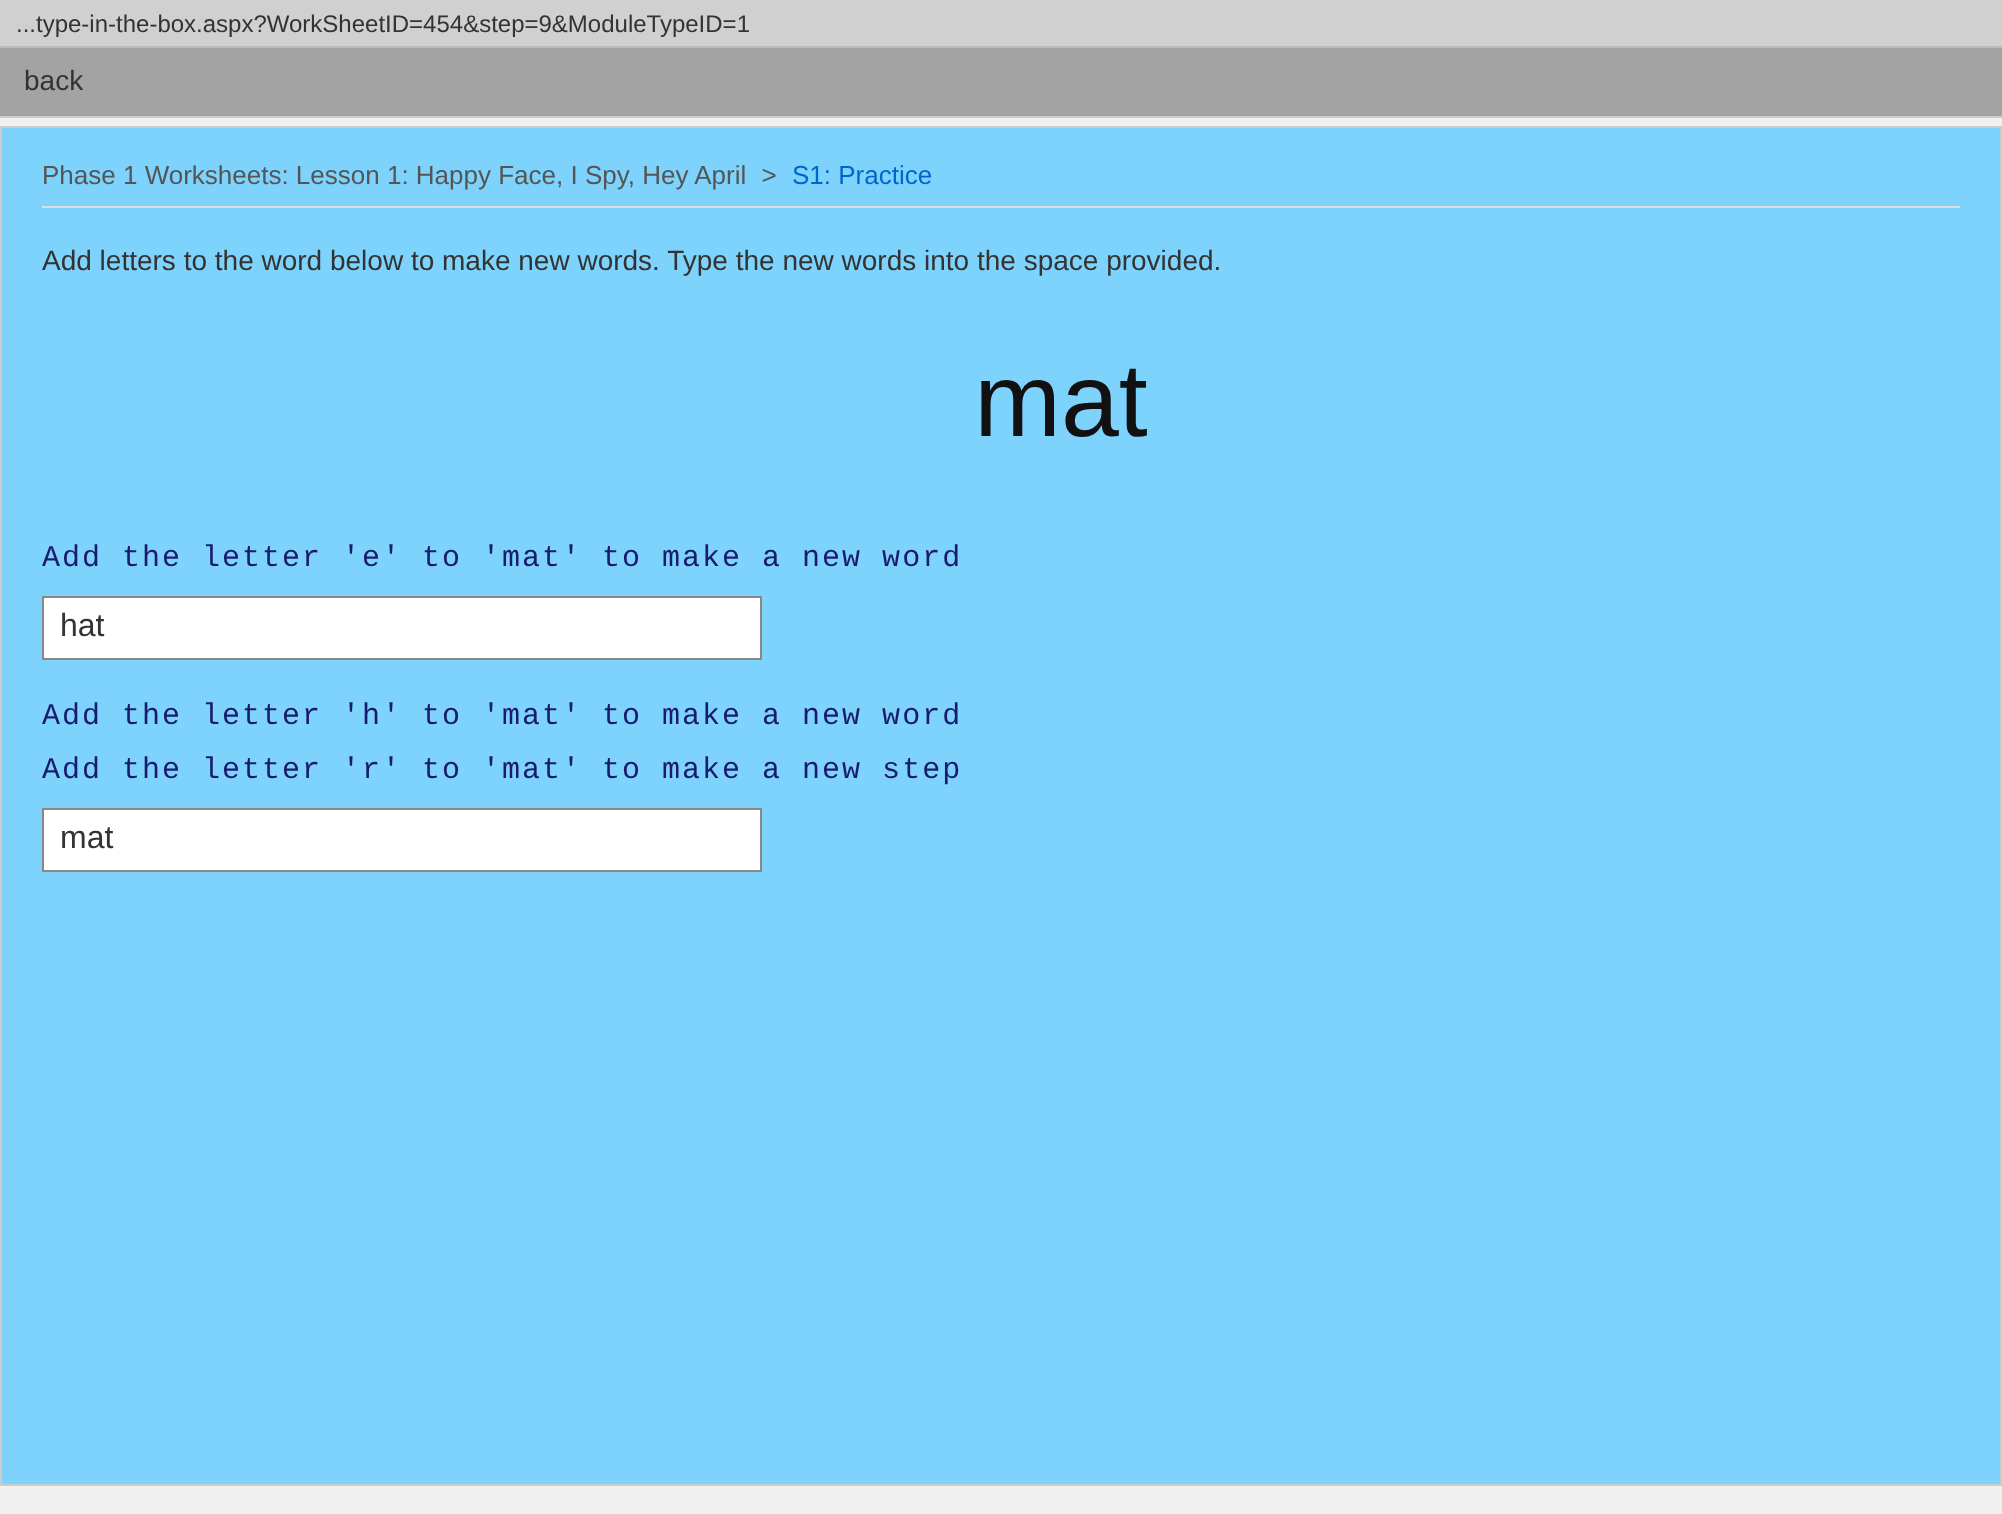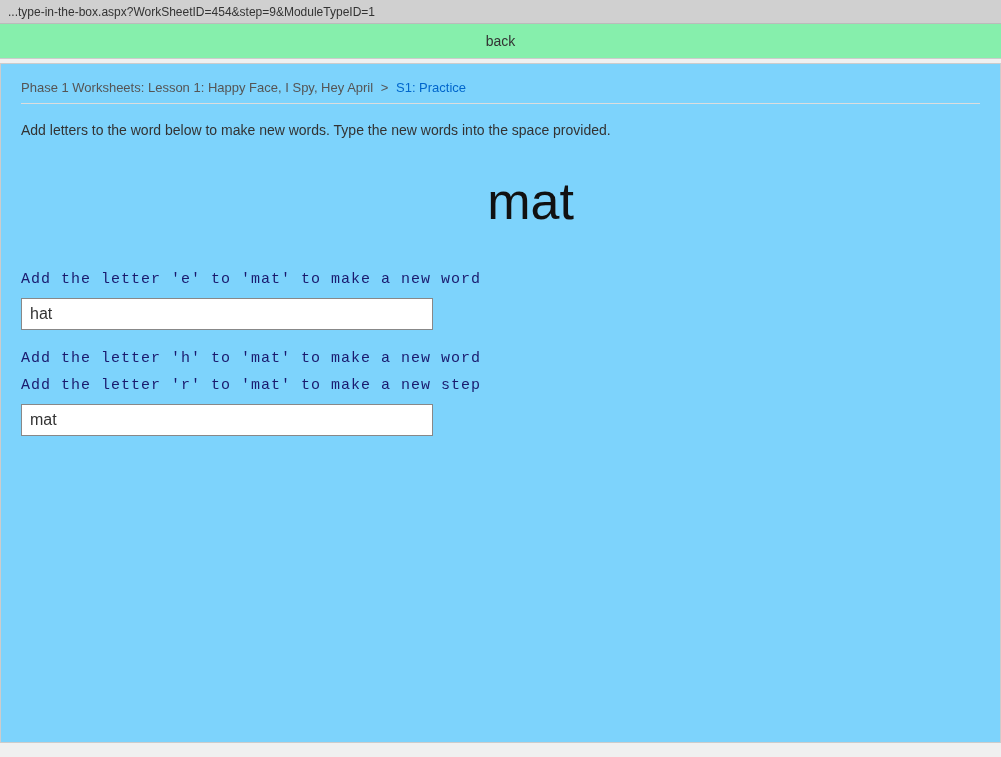--- a/index.html
+++ b/index.html
@@ -21,24 +21,23 @@
       padding: 4px 8px;
       font-size: 12px;
       color: #333;
       border-bottom: 1px solid #bbb;
       height: 24px;
       display: flex;
       align-items: flex-end;
     }
 
     .back-bar {
-      background: #86efac;
+      background: #a3a3a3;
       padding: 8px 12px;
       border-bottom: 1px solid #ccc;
-      text-align: center;
     }
 
     .back-link {
       color: #333;
       font-size: 14px;
       text-decoration: none;
       cursor: pointer;
     }
 
     .main-content {
@@ -104,21 +103,21 @@
     .exercise-prompt {
       font-size: 15px;
       color: #1a1a6e;
       margin-bottom: 10px;
       font-family: 'Courier New', monospace;
       letter-spacing: 1px;
     }
 
     .answer-input {
       display: block;
-      width: 412px;
+      width: 360px;
       border: 1px solid #888;
       padding: 6px 8px;
       font-size: 16px;
       color: #333;
       margin-bottom: 20px;
       background: #fff;
       outline: none;
     }
   </style>
 </head>

